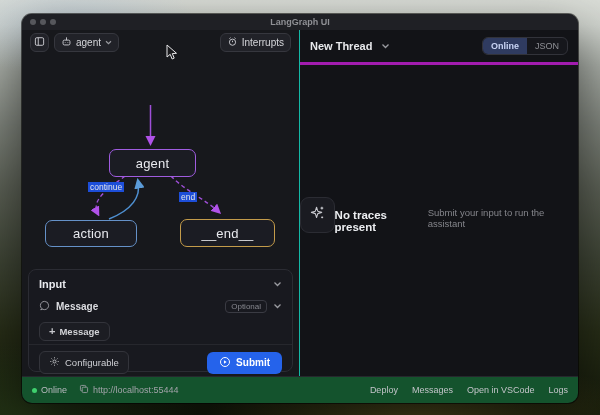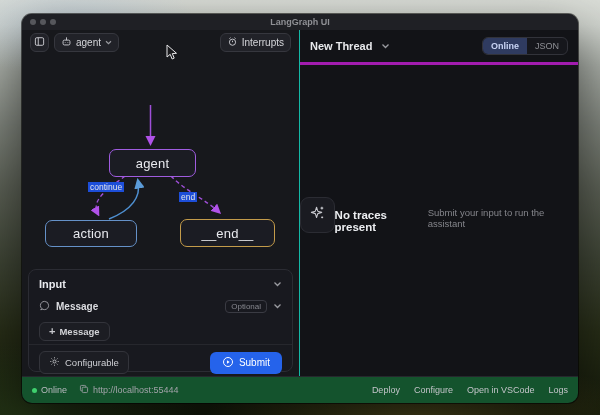--- a/index.html
+++ b/index.html
@@ -69,21 +69,21 @@
     gap:4px;padding:3px 9px;border:1px solid #33343b;border-radius:6px;background:#1c1d23;
     color:#d2d3d7;font-size:9.5px;font-weight:600;cursor:pointer;}
   .plus{font-size:11px;line-height:9px;color:#c7c8cd;}
   .ic-footer{margin-top:auto;border-top:1px solid #26272d;display:flex;align-items:center;
     justify-content:space-between;padding:6px 10px;}
   .cfg-btn{display:inline-flex;align-items:center;gap:5px;padding:4px 9px;
     border:1px solid #33343b;border-radius:6px;background:#1c1d23;color:#cfd0d5;
     font-size:9.5px;font-weight:400;cursor:pointer;}
   .submit-btn{display:inline-flex;align-items:center;gap:5px;padding:4px 12px;
     border:none;border-radius:6px;background:#2563eb;color:#fff;font-size:10px;
-    font-weight:400;cursor:pointer;}
+    font-weight:700;cursor:pointer;}
   
   .thread-header{height:32px;flex:0 0 32px;display:flex;align-items:center;
     padding:0 10px;border-bottom:3px solid #a21caf;gap:9px;}
   .thread-title{font-size:11px;font-weight:700;color:#e8e9ec;}
   .seg{margin-left:auto;display:flex;border:1px solid #32333a;border-radius:6px;
     overflow:hidden;background:#16171c;}
   .seg-item{font-size:9px;padding:3px 8px;color:#8e8f95;cursor:pointer;}
   .seg-item.active{background:#2f3b60;color:#c9d4f4;font-weight:600;}
   .thread-body{flex:1;display:flex;flex-direction:row;align-items:center;
     justify-content:center;gap:0;transform:translateY(-6px);}
@@ -271,21 +271,21 @@
         <span>
           <svg width="10" height="10" viewBox="0 0 14 14" fill="none" stroke="#9fa0a6" stroke-width="1.2">
             <rect x="4.5" y="4.5" width="7.5" height="7.5" rx="1.5"></rect>
             <path d="M9.5 4.5 V3.5 A1.5 1.5 0 0 0 8 2 H3.5 A1.5 1.5 0 0 0 2 3.5 V8 A1.5 1.5 0 0 0 3.5 9.5 H4.5"></path>
           </svg>
         </span>
         <span>http://localhost:55444</span>
       </span>
       <span class="sb-links">
         <span class="sb-link">Deploy</span>
-        <span class="sb-link">Configure</span>
+        <span class="sb-link">Messages</span>
         <span class="sb-link">Open in VSCode</span>
         <span class="sb-link">Logs</span>
       </span>
     </div>
   </div>
 
   <span class="cursor">
     <svg width="12" height="17" viewBox="0 0 12 17">
       <path d="M1,1 L1,13 L4.2,10.3 L6.1,15 L8.2,14.1 L6.3,9.6 L10.5,9.3 Z" fill="#1b1b1e" stroke="#e8e8ea" stroke-width="1"></path>
     </svg>

